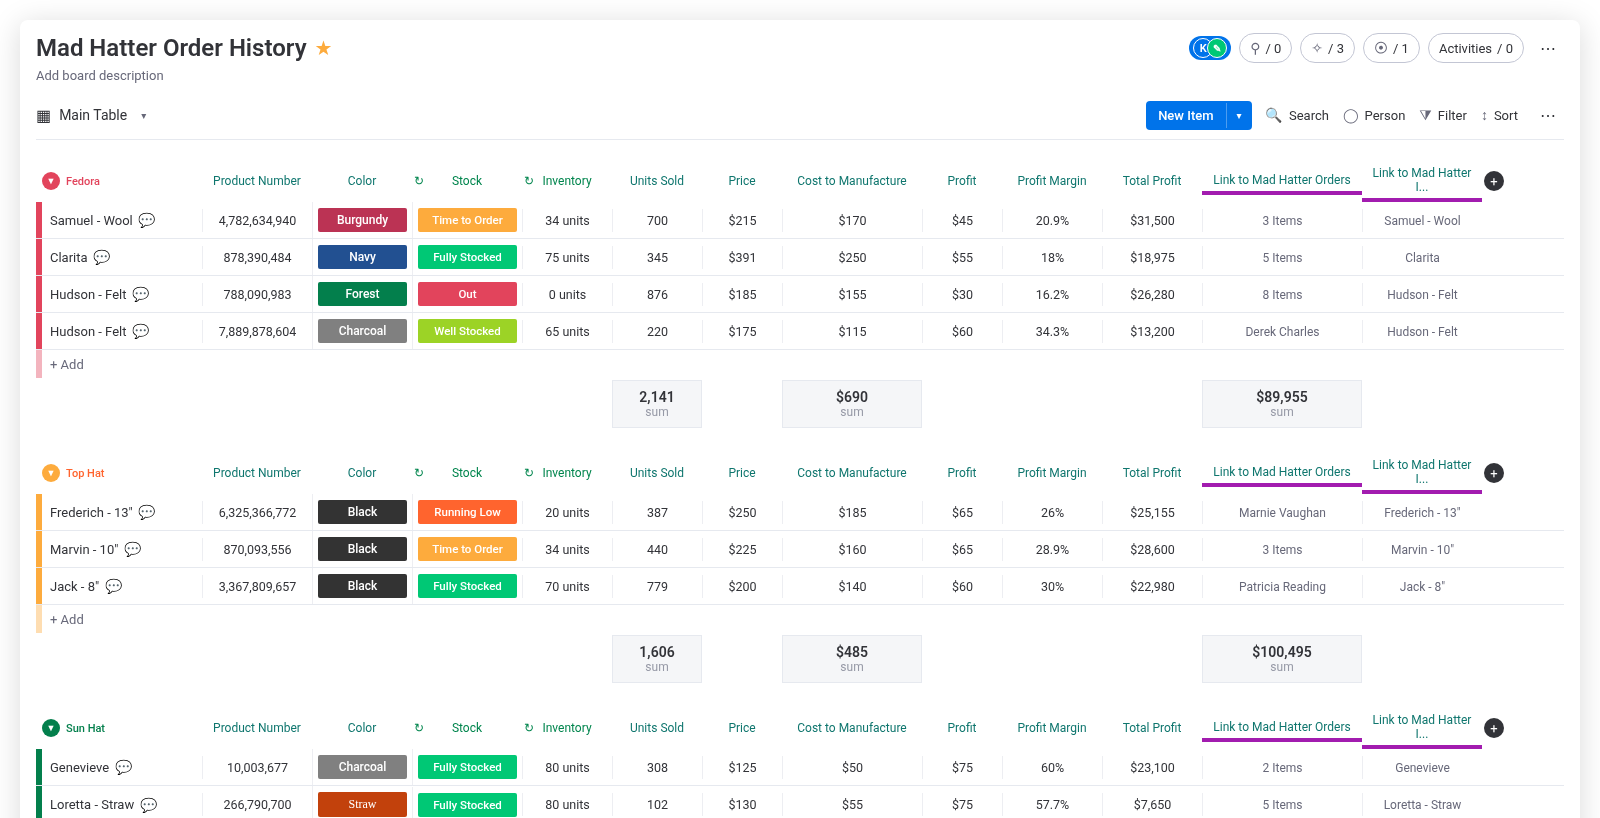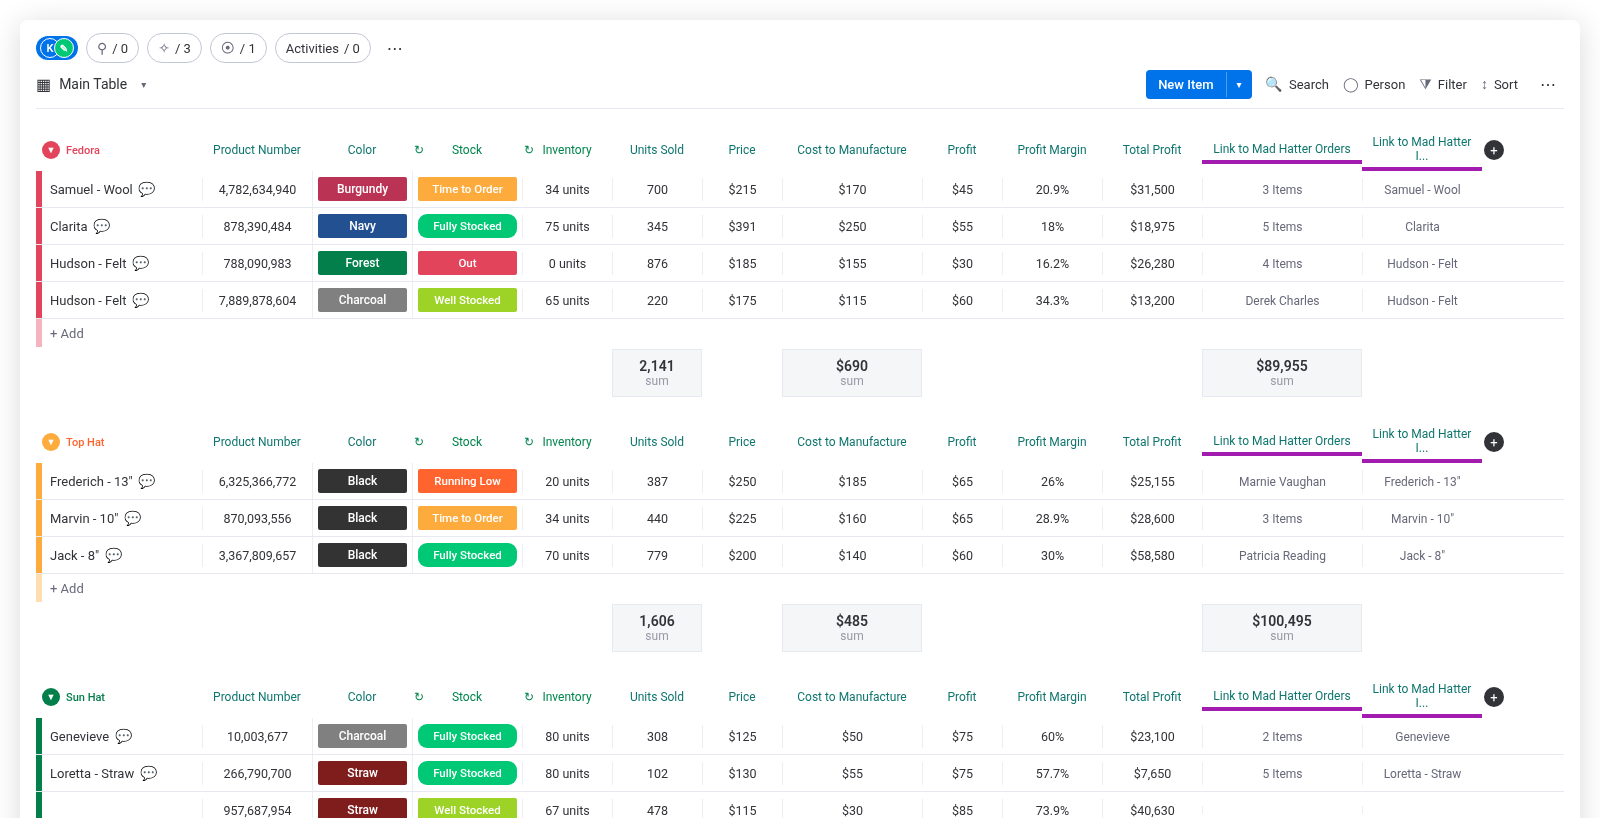--- a/index.html
+++ b/index.html
@@ -64,41 +64,45 @@
 .summary-lbl { font-size: 12px; color: #9699a6; }
 
 .link-cell { color: #676879; font-size: 12px; }
 
 
 .c-burgundy { background: #bb3354; }
 .c-navy { background: #225091; }
 .c-forest { background: #037f4c; }
 .c-charcoal { background: #808080; }
 .c-black { background: #333333; }
-.c-straw { background: #7f1d1d; }
+.c-straw { background: #c2410c; font-family: Liberation Serif, serif; }
 
 .s-time-to-order { background: #fdab3d; }
-.s-fully-stocked { background: #00c875; border-radius: 9px; }
+.s-fully-stocked { background: #00c875; }
 .s-out { background: #e2445c; }
 .s-well-stocked { background: #9cd326; }
 .s-running-low { background: #ff642e; }
 
 .grp-fedora { color: #e2445c; }
 .grp-tophat { color: #ff642e; }
 .grp-sunhat { color: #037f4c; }
 .bg-fedora { background: #e2445c; }
 .bg-tophat { background: #fdab3d; }
 .bg-sunhat { background: #037f4c; }
 </style>
 </head>
 <body>
 
 <div class="board">
 
   <div class="header-row">
+    <div class="title-wrap">
+      <h1 class="board-title">Mad Hatter Order History</h1>
+      <span class="star">★</span>
+    </div>
     <div class="header-actions">
       <div class="avatar-pill">
         <div class="avatar-circle">K</div>
         <div class="avatar-circle note">✎</div>
       </div>
       <div class="pill-btn">
         <span class="ic">⚲</span>
         <span>/ 0</span>
       </div>
       <div class="pill-btn">
@@ -112,20 +116,21 @@
       <div class="pill-btn">
         <span>Activities</span>
         <span>/ 0</span>
       </div>
       <div class="dots-btn">
         <span>⋯</span>
       </div>
     </div>
   </div>
 
+  <div class="subtitle">Add board description</div>
 
   <div class="toolbar">
     <div class="view-picker">
       <span class="view-ic">▦</span>
       <span>Main Table</span>
       <span class="chev">▾</span>
     </div>
     <div class="toolbar-right">
       <div class="new-item-btn">
         <span class="lbl">New Item</span>
@@ -238,21 +243,21 @@
           <div class="cell ">
             <div class="stock-chip s-out">Out</div>
           </div>
           <div class="cell ">0 units</div>
           <div class="cell ">876</div>
           <div class="cell ">$185</div>
           <div class="cell ">$155</div>
           <div class="cell ">$30</div>
           <div class="cell ">16.2%</div>
           <div class="cell ">$26,280</div>
-          <div class="cell "><span class="link-cell">4 Items</span></div>
+          <div class="cell "><span class="link-cell">8 Items</span></div>
           <div class="cell "><span class="link-cell">Hudson - Felt</span></div>
           <div></div>
         </div>
         <div class="grid-row data-row">
           <div class="stripe bg-fedora"></div>
           <div class="name-cell">
             <span>Hudson - Felt</span>
             <span class="chat-ic">💬</span>
           </div>
           <div class="cell num">7,889,878,604</div>
@@ -387,21 +392,21 @@
           </div>
           <div class="cell ">
             <div class="stock-chip s-fully-stocked">Fully Stocked</div>
           </div>
           <div class="cell ">70 units</div>
           <div class="cell ">779</div>
           <div class="cell ">$200</div>
           <div class="cell ">$140</div>
           <div class="cell ">$60</div>
           <div class="cell ">30%</div>
-          <div class="cell ">$58,580</div>
+          <div class="cell ">$22,980</div>
           <div class="cell "><span class="link-cell">Patricia Reading</span></div>
           <div class="cell "><span class="link-cell">Jack - 8"</span></div>
           <div></div>
         </div>
         <div class="grid-row">
           <div class="stripe add-row-stripe bg-tophat"></div>
           <div class="add-row">+ Add</div>
         </div>
         <div class="grid-row summary-row">
           <div></div>

